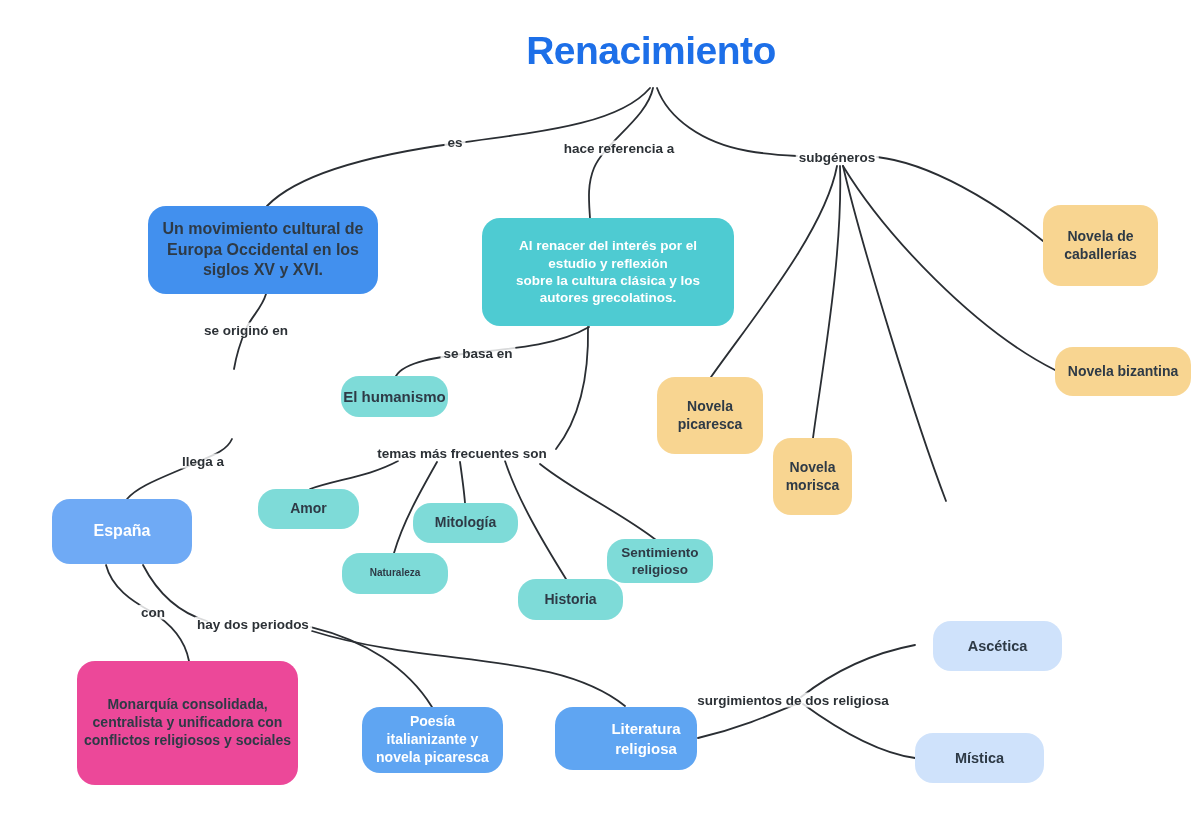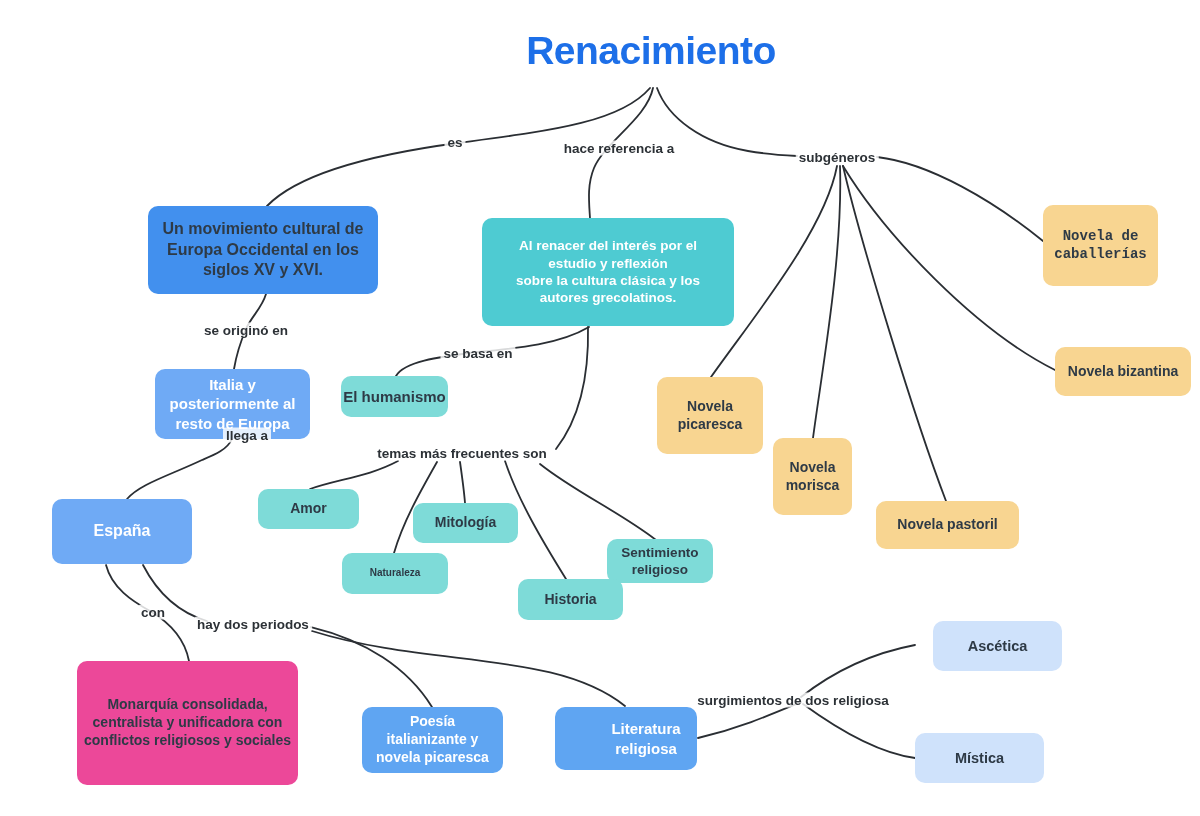--- a/index.html
+++ b/index.html
@@ -8,21 +8,21 @@
     overflow:hidden;font-family:"Liberation Sans",sans-serif;
   }
   #edges{position:absolute;left:0;top:0;width:1200px;height:816px;}
   #edges path{fill:none;stroke:#2a2e33;stroke-width:1.8;stroke-linecap:round;}
   .page-title{
     position:absolute;transform:translate(-50%,-50%);
     font-size:39px;font-weight:800;letter-spacing:-0.5px;color:#1d6fe8;white-space:nowrap;
   }
   .node{
     position:absolute;display:flex;align-items:center;justify-content:center;
-    text-align:center;border-radius:10px;font-weight:700;line-height:1.28;
+    text-align:center;border-radius:18px;font-weight:700;line-height:1.28;
     white-space:pre-line;padding:2px;box-sizing:border-box;cursor:pointer;
   }
   .edge-label{
     position:absolute;transform:translate(-50%,-50%);
     font-size:13.5px;font-weight:700;color:#2c3136;white-space:nowrap;
     background:rgba(255,255,255,0.82);padding:0 3px;border-radius:3px;
   }
 </style>
 </head>
 <body>
@@ -55,51 +55,47 @@
       <path d="M 803,704 C 840,731 878,753 915,758"></path>
     </svg>
   <div class="page-title" style="left:651px;top:51px;">Renacimiento</div>
 <div class="node" style="left: 148px; top: 206px; width: 230px; height: 88px; background: rgb(66, 144, 238); color: rgb(46, 58, 70); font-size: 16px;">Un movimiento cultural de
 Europa Occidental en los
 siglos XV y XVI.</div>
     <div class="node" style="left: 482px; top: 218px; width: 252px; height: 108px; background: rgb(78, 203, 210); color: rgb(255, 255, 255); font-size: 13.5px;">Al renacer del interés por el
 estudio y reflexión
 sobre la cultura clásica y los
 autores grecolatinos.</div>
-    <div class="node" style="left: 155px; top: 369px; width: 155px; height: 70px; background: rgb(111, 170, 245); color: rgb(255, 255, 255); font-size: 15px;">Italia y
-posteriormente al
-resto de Europa</div>
     <div class="node" style="left: 341px; top: 376px; width: 107px; height: 41px; background: rgb(126, 219, 216); color: rgb(46, 58, 70); font-size: 15px;">El humanismo</div>
     <div class="node" style="left: 52px; top: 499px; width: 140px; height: 65px; background: rgb(111, 170, 245); color: rgb(255, 255, 255); font-size: 16px;">España</div>
     <div class="node" style="left: 258px; top: 489px; width: 101px; height: 40px; background: rgb(126, 219, 216); color: rgb(46, 58, 70); font-size: 14px;">Amor</div>
     <div class="node" style="left: 413px; top: 503px; width: 105px; height: 40px; background: rgb(126, 219, 216); color: rgb(46, 58, 70); font-size: 14px;">Mitología</div>
     <div class="node" style="left: 342px; top: 553px; width: 106px; height: 41px; background: rgb(126, 219, 216); color: rgb(46, 58, 70); font-size: 10px;">Naturaleza</div>
     <div class="node" style="left: 607px; top: 539px; width: 106px; height: 44px; background: rgb(126, 219, 216); color: rgb(46, 58, 70); font-size: 13.5px;">Sentimiento
 religioso</div>
     <div class="node" style="left: 518px; top: 579px; width: 105px; height: 41px; background: rgb(126, 219, 216); color: rgb(46, 58, 70); font-size: 14px;">Historia</div>
     <div class="node" style="left: 657px; top: 377px; width: 106px; height: 77px; background: rgb(248, 213, 145); color: rgb(46, 58, 70); font-size: 14px;">Novela
 picaresca</div>
     <div class="node" style="left: 773px; top: 438px; width: 79px; height: 77px; background: rgb(248, 213, 145); color: rgb(46, 58, 70); font-size: 14px;">Novela
 morisca</div>
-    <div class="node" style="left: 876px; top: 501px; width: 143px; height: 48px; background: rgb(248, 213, 145); color: rgb(46, 58, 70); font-size: 14px;">Novela pastoril</div>
-    <div class="node" style="left: 1043px; top: 205px; width: 115px; height: 81px; background: rgb(248, 213, 145); color: rgb(46, 58, 70); font-size: 14px; font-family: Liberation Mono, monospace;">Novela de
+    <div class="node" style="left: 1043px; top: 205px; width: 115px; height: 81px; background: rgb(248, 213, 145); color: rgb(46, 58, 70); font-size: 14px;">Novela de
 caballerías</div>
     <div class="node" style="left: 1055px; top: 347px; width: 136px; height: 49px; background: rgb(248, 213, 145); color: rgb(46, 58, 70); font-size: 14px;">Novela bizantina</div>
     <div class="node" style="left: 77px; top: 661px; width: 221px; height: 124px; background: #ec4899; color: rgb(46, 58, 70); font-size: 14px;">Monarquía consolidada,
 centralista y unificadora con
 conflictos religiosos y sociales</div>
     <div class="node" style="left: 362px; top: 707px; width: 141px; height: 66px; background: rgb(95, 165, 242); color: rgb(255, 255, 255); font-size: 14px;">Poesía
 italianizante y
 novela picaresca</div>
     <div class="node" style="left: 555px; top: 707px; width: 142px; height: 63px; background: rgb(95, 165, 242); color: rgb(255, 255, 255); font-size: 15px; padding-left: 42px;">Literatura religiosa</div>
     <div class="node" style="left: 915px; top: 621px; width: 129px; height: 50px; background: rgb(207, 226, 251); color: rgb(46, 58, 70); font-size: 14.5px; margin-left: 18px;">Ascética</div>
     <div class="node" style="left: 915px; top: 733px; width: 129px; height: 50px; background: rgb(207, 226, 251); color: rgb(46, 58, 70); font-size: 14.5px;">Mística</div>
     <div class="edge-label" style="left: 455px; top: 142px;">es</div>
     <div class="edge-label" style="left: 619px; top: 148px;">hace referencia a</div>
     <div class="edge-label" style="left: 837px; top: 157px;">subgéneros</div>
     <div class="edge-label" style="left: 246px; top: 330px;">se originó en</div>
     <div class="edge-label" style="left: 478px; top: 353px;">se basa en</div>
-    <div class="edge-label" style="left: 203px; top: 435px; margin-left: 44px;">llega a</div>
+    <div class="edge-label" style="left: 203px; top: 461px;">llega a</div>
     <div class="edge-label" style="left: 462px; top: 453px;">temas más frecuentes son</div>
     <div class="edge-label" style="left: 153px; top: 612px;">con</div>
     <div class="edge-label" style="left: 253px; top: 624px;">hay dos periodos</div>
     <div class="edge-label" style="left: 793px; top: 700px;">surgimientos de dos religiosa</div>
   </div>
 
 </body></html>

